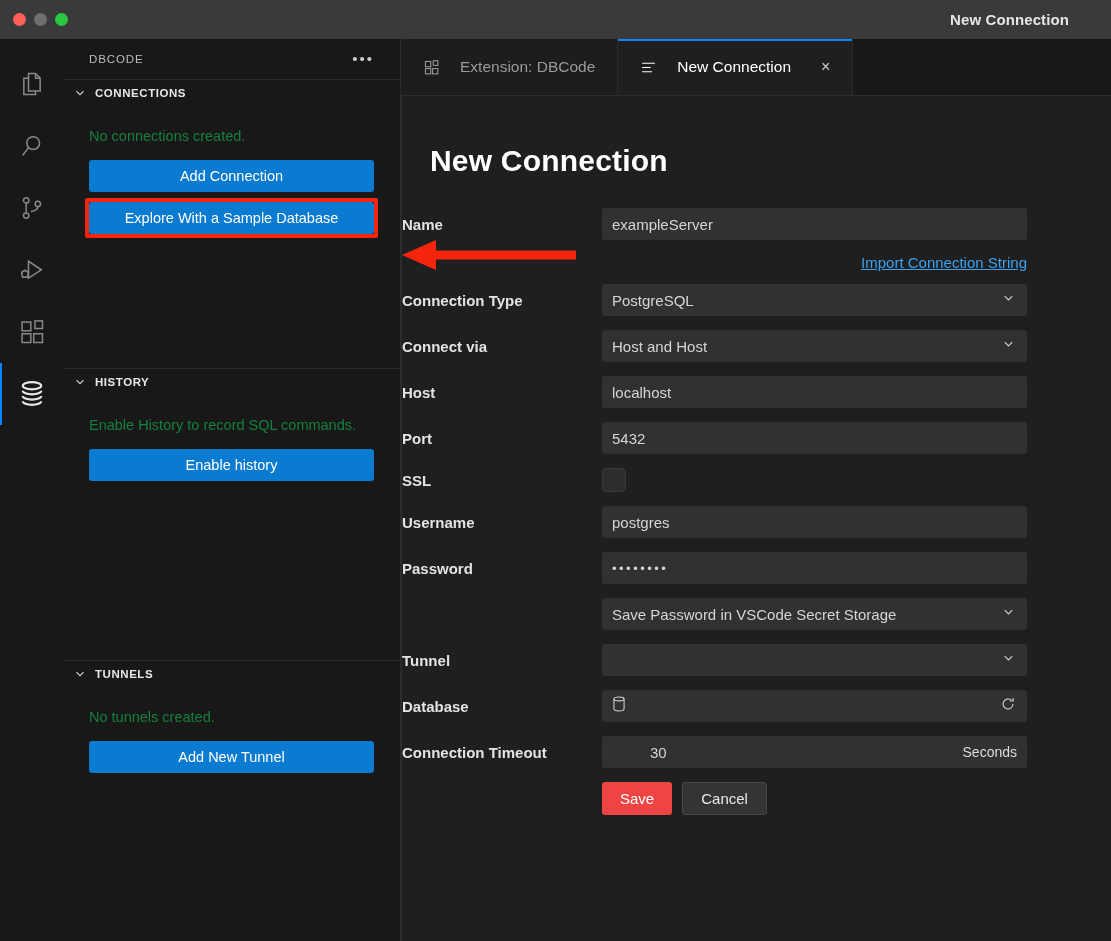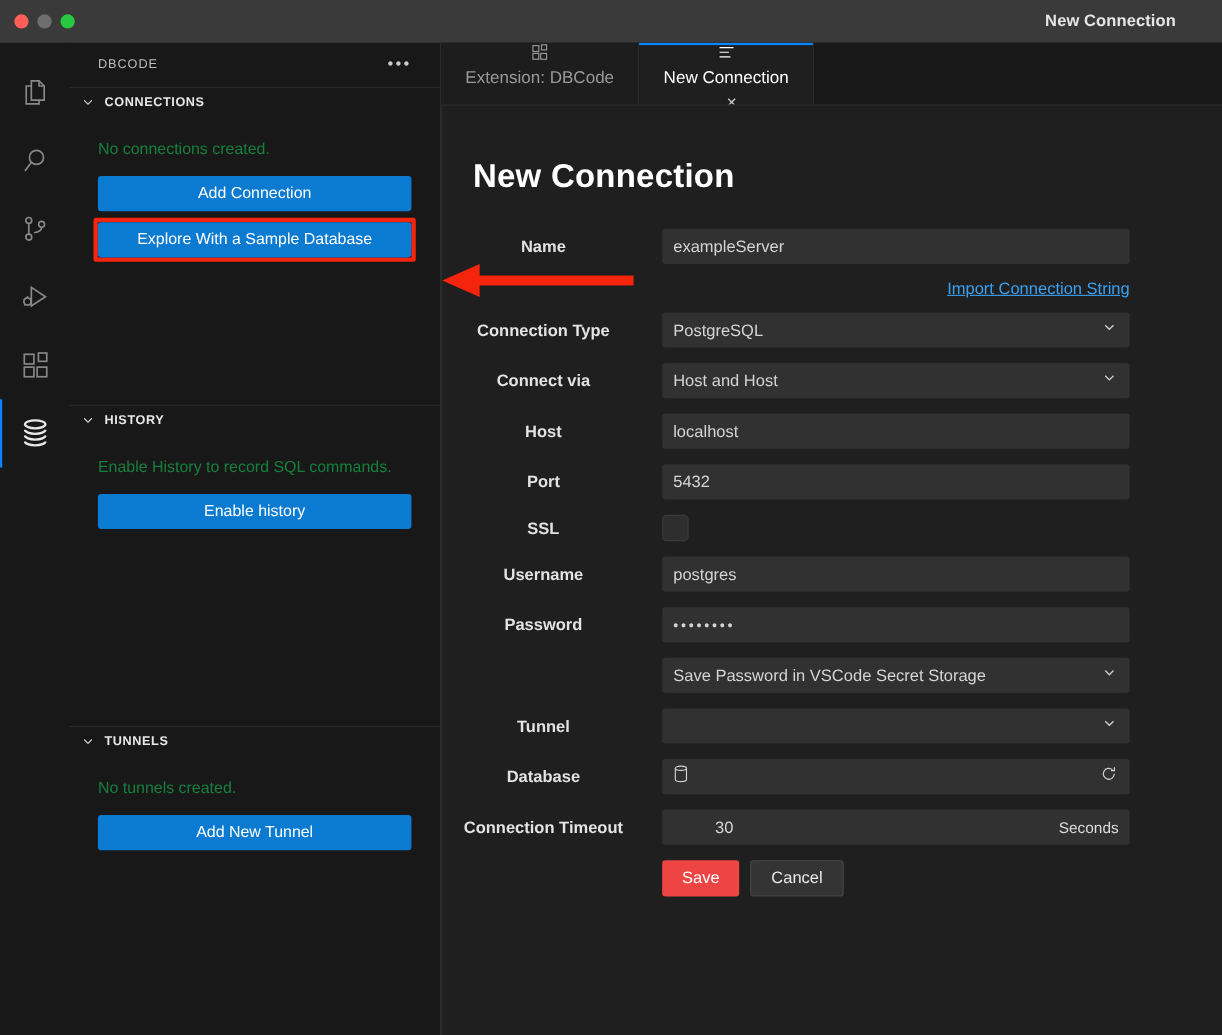--- a/index.html
+++ b/index.html
@@ -100,27 +100,26 @@
   .sec-tunnels { height: 281px; }
   .sec-history { flex: 1; }
 
   
   .editor {
     position: absolute; left: 401px; top: 39px; right: 0; bottom: 0;
     background: #1a1a1a;
   }
   .tabbar { height: 56px; background: #181818; display: flex; align-items: stretch; position: relative; }
   .tab {
-    display: flex; align-items: center; gap: 6px;
+    display: flex; align-items: center; gap: 20px;
     padding: 0 22px; height: 56px;
     color: #9a9a9a; font-size: 15.5px;
     background: #1d1d1d; position: relative;
     border-right: 1px solid #2b2b2b;
     cursor: pointer;
-    flex-direction: column;
   }
   .tab.active {
     background: #1f1f1f; color: #ffffff;
   }
   .tab.active::before {
     content:""; position:absolute; left:0; right:0; top:0; height:2px; background:#0a84ff;
   }
   .tab .tab-icon { display:flex; color: currentColor; }
   .tab .tab-close { margin-left: 10px; color: #cfcfcf; font-size: 16px; line-height: 1; }
   .tabfill { flex: 1; background: #181818; border-bottom: 0; }
@@ -133,21 +132,21 @@
   }
 
   .page-title {
     color: #ffffff; font-size: 30px; font-weight: bold;
     padding: 48px 0 0 28px; letter-spacing: .2px;
   }
 
   .form { padding: 30px 44px 0 0; }
   .row { display: flex; align-items: center; margin-bottom: 14px; }
   .row .lbl {
-    width: 200px; text-align: center; padding-right: 16px;
+    width: 200px; text-align: left; padding-right: 16px;
     color: #e3e3e3; font-size: 15px; font-weight: bold;
   }
   .ctl { position: relative; width: 425px; }
   .field {
     width: 425px; height: 32px; background: #313131;
     border: none; border-radius: 3px;
     color: #d5d5d5; font-size: 15px;
     font-family: "Liberation Sans", sans-serif;
     padding: 0 10px; display: flex; align-items: center;
   }

